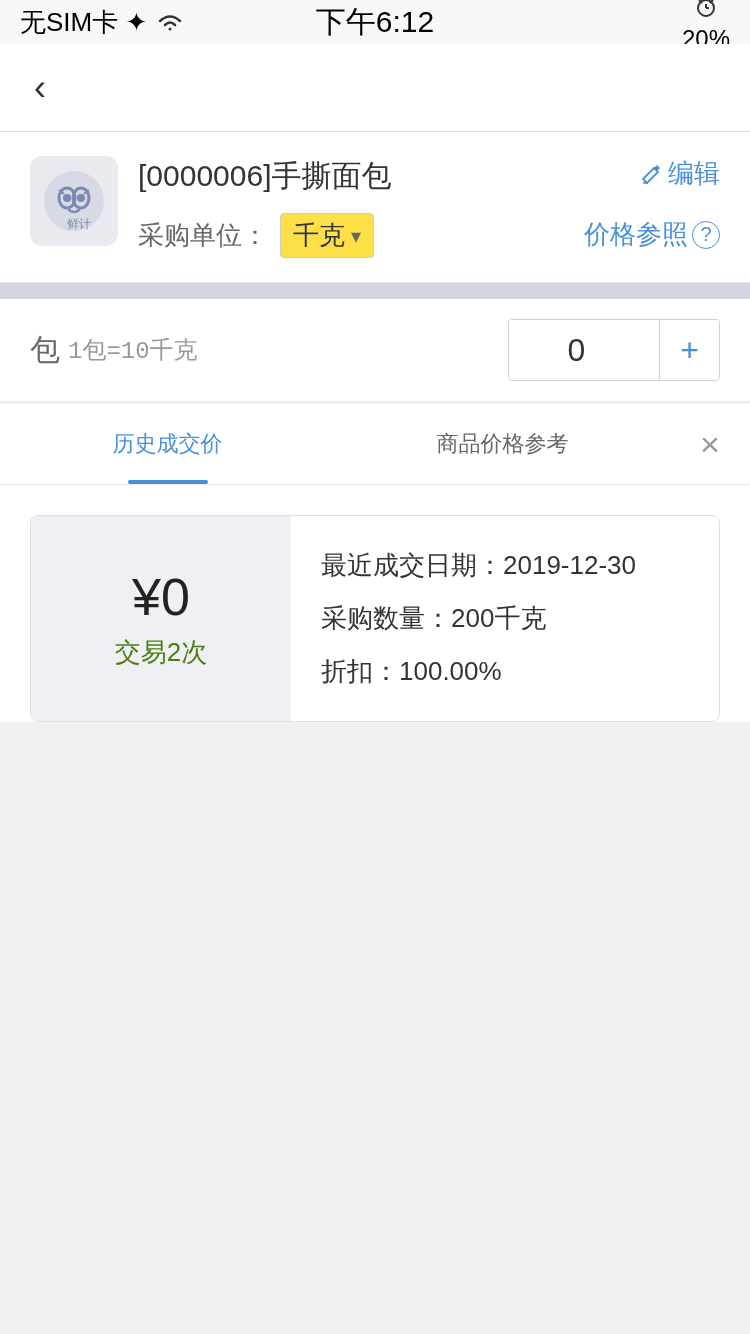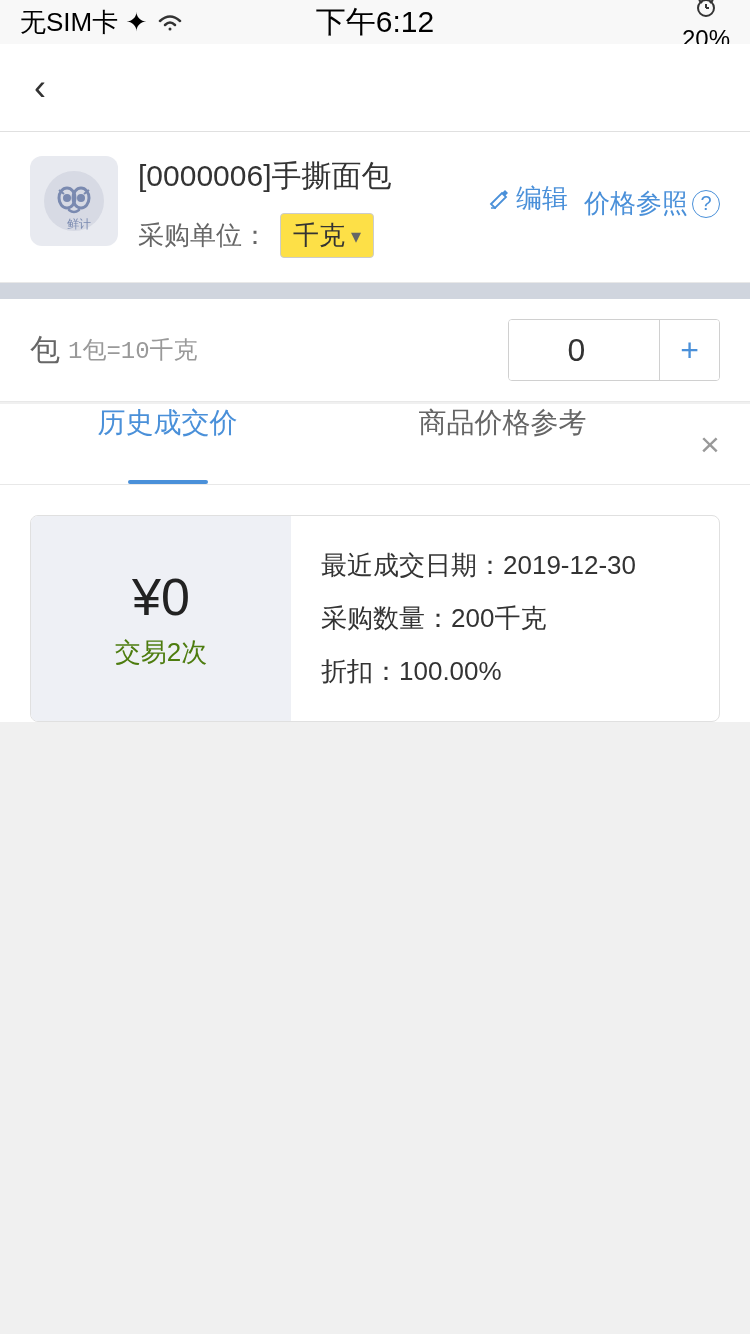--- a/index.html
+++ b/index.html
@@ -189,23 +189,23 @@
       display: flex;
       align-items: center;
       justify-content: center;
       font-size: 20px;
       color: #4a90d9;
     }
 
     
     .product-right {
       display: flex;
-      align-items: center;
+      flex-direction: column;
+      align-items: flex-end;
       gap: 16px;
-      margin-top: 20px;
     }
 
     
     .stripe-divider {
       width: 100%;
       height: 16px;
       background: #d0d5de;
     }
 
     
@@ -269,23 +269,23 @@
     .tabs-header {
       display: flex;
       align-items: center;
       border-bottom: 1px solid #e8e8e8;
       position: relative;
     }
     .tab-item {
       flex: 1;
       height: 80px;
       display: flex;
-      align-items: flex-start;
-      justify-content: center;
-      font-size: 28px;
+      align-items: center;
+      justify-content: center;
+      font-size: 22px;
       cursor: pointer;
       position: relative;
     }
     .tab-item.active {
       color: #4a90d9;
     }
     .tab-item.inactive {
       color: #666;
     }
     .tab-underline {

